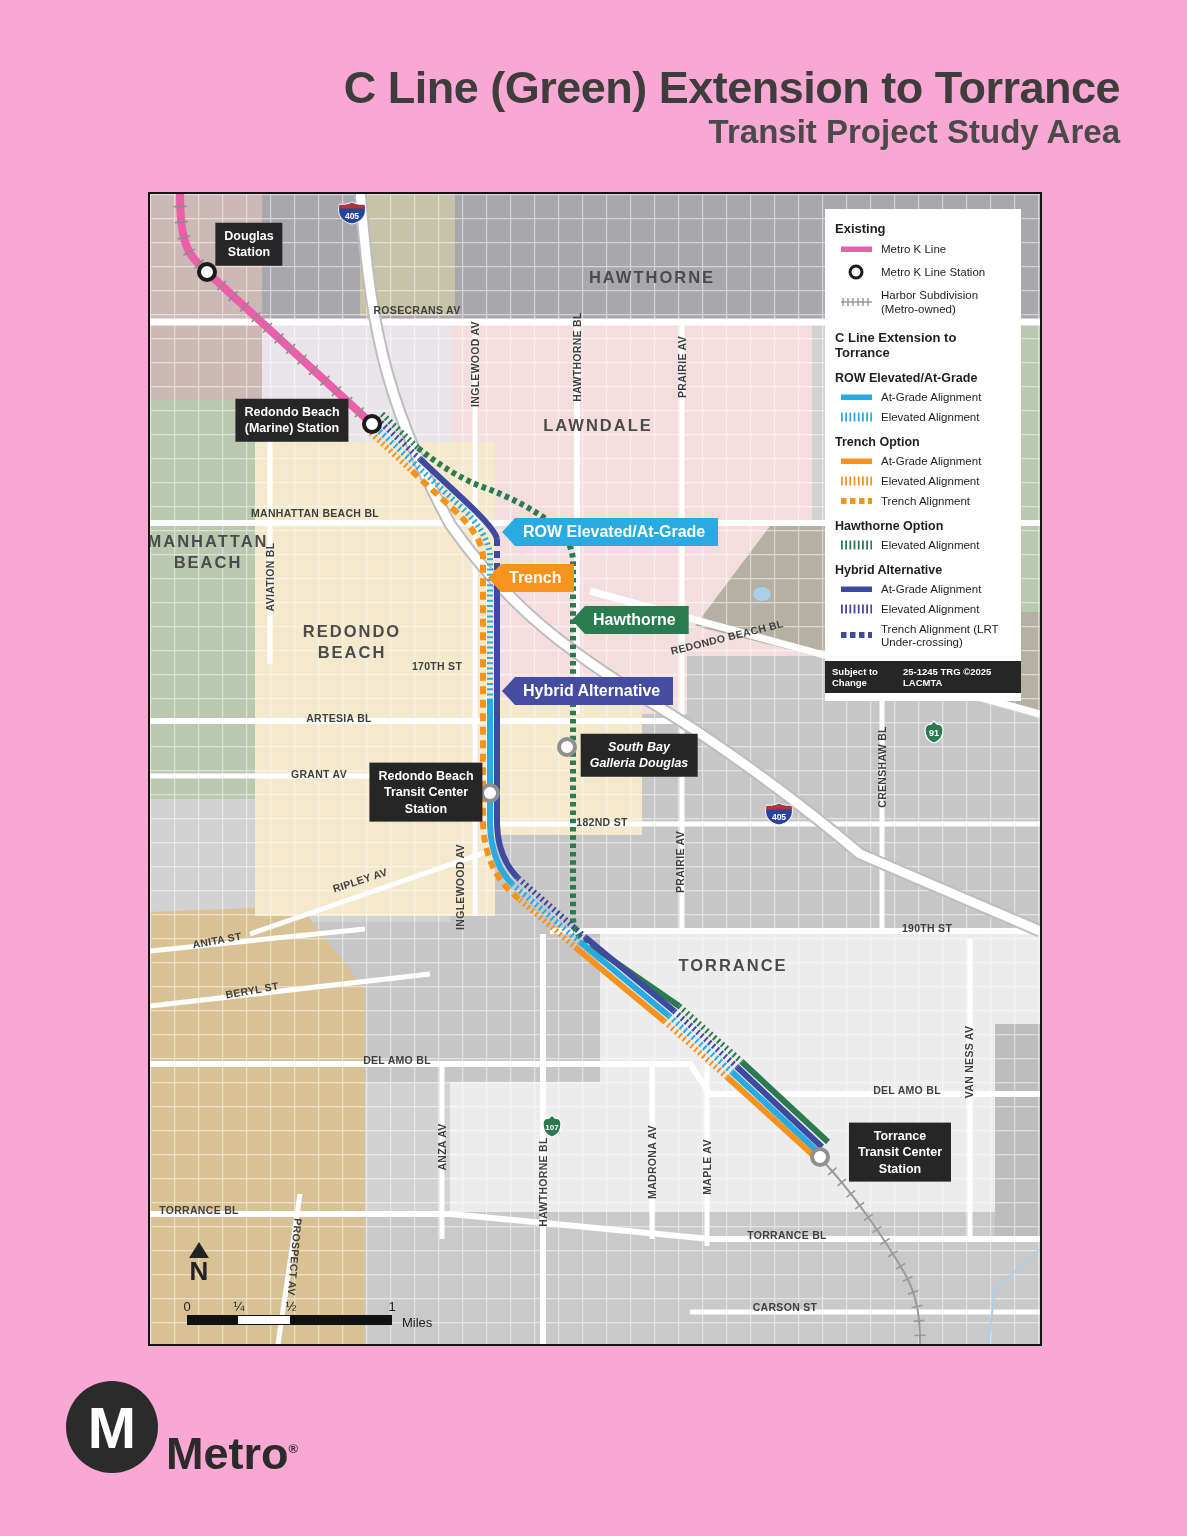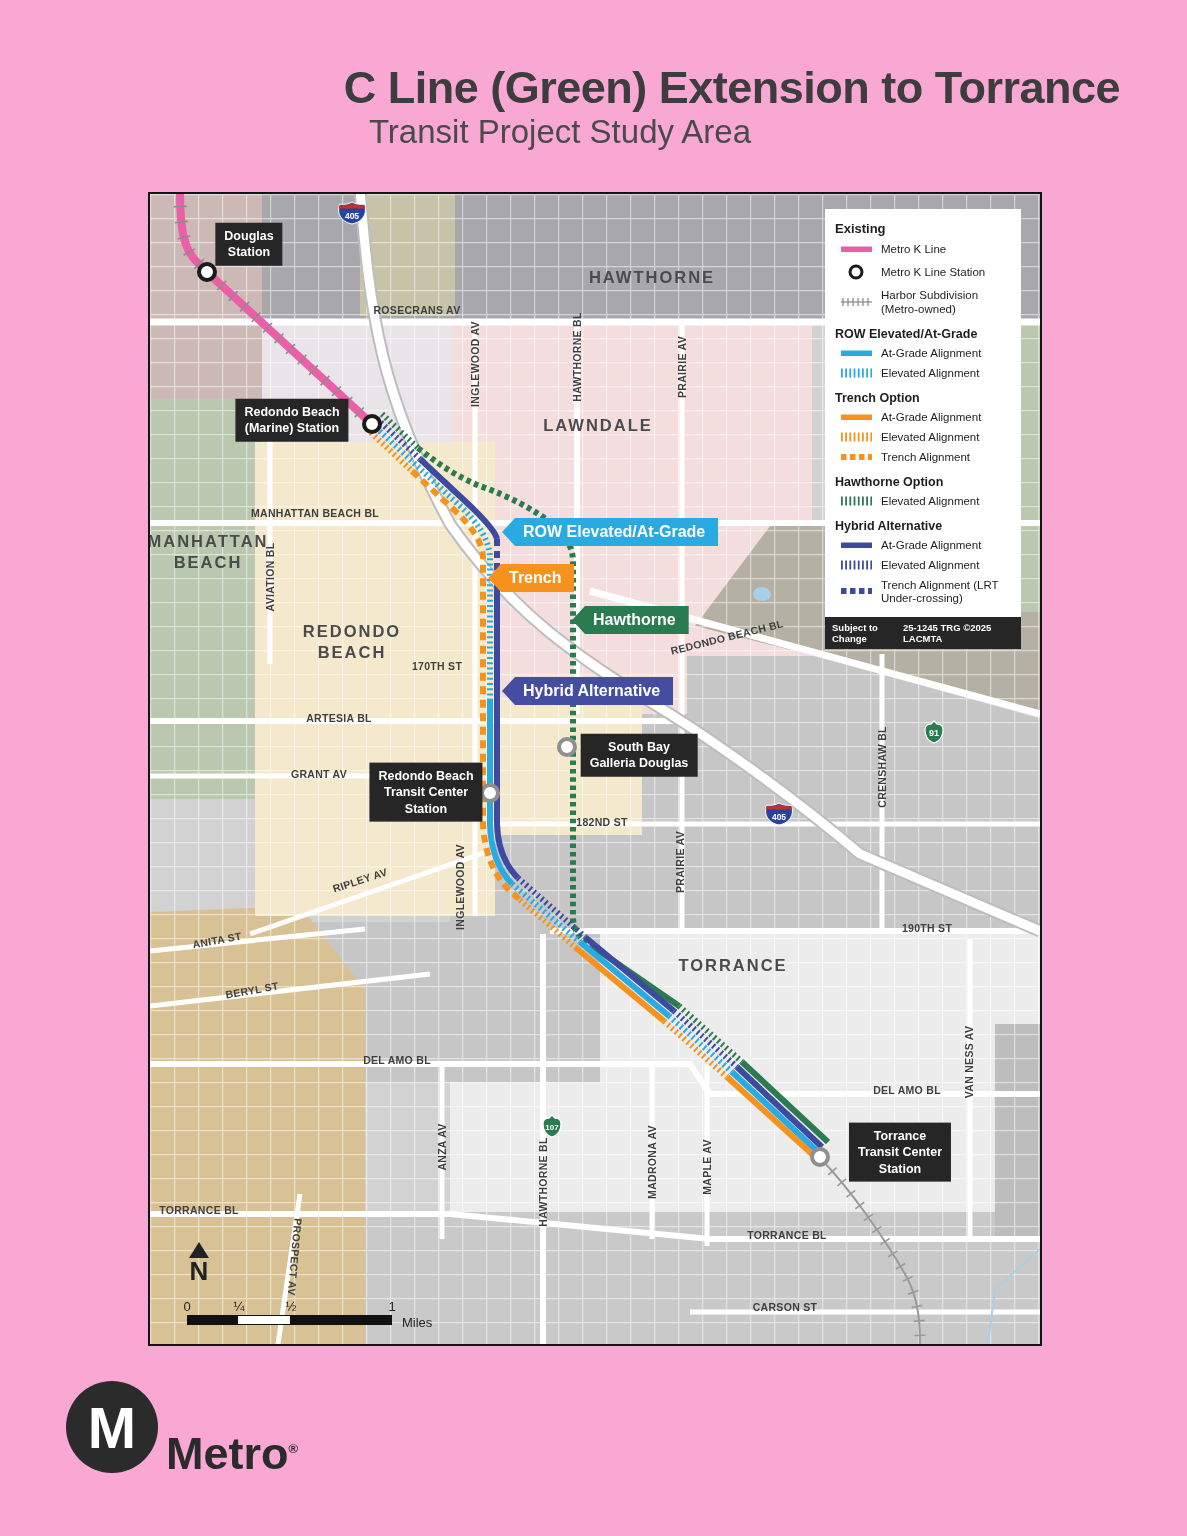--- a/index.html
+++ b/index.html
@@ -1,22 +1,22 @@
 <!DOCTYPE html>
 <html><head>
 <meta charset="utf-8">
 <style>
   html,body{margin:0;padding:0;background:#fff;}
   .page{position:relative;width:1187px;height:1536px;background:#f9a8d4;overflow:hidden;
         font-family:"Liberation Sans","DejaVu Sans",sans-serif;}
   
   .title{position:absolute;top:62px;left:0;right:67px;text-align:right;
          font-size:45px;font-weight:bold;color:#3d3d3d;letter-spacing:-.5px;}
-  .subtitle{position:absolute;top:113px;left:0;right:67px;text-align:center;
-         font-size:33px;font-weight:normal;color:#4a4a4a;}
+  .subtitle{position:absolute;top:113px;left:0;right:67px;text-align:right;
+         font-size:33px;font-weight:bold;color:#4a4a4a;}
   
   .map{position:absolute;left:148px;top:192px;width:890px;height:1150px;
        border:2px solid #141414;overflow:hidden;background:#d2d2d2;}
   .map svg.base{position:absolute;left:0;top:0;}
   
   .st{position:absolute;transform:translate(-50%,-50%);white-space:nowrap;
       font-size:10.5px;font-weight:bold;color:#3f3f3f;letter-spacing:.3px;}
   .st.v{transform:translate(-50%,-50%) rotate(-90deg);}
   .st.pv{transform:translate(-50%,-50%) rotate(95deg);}
   .st.r14{transform:translate(-50%,-50%) rotate(-14deg);}
@@ -34,21 +34,21 @@
   
   .flag{position:absolute;color:#fff;font-size:16px;font-weight:bold;white-space:nowrap;
         padding:6px 13px 6px 21px;line-height:1;
         clip-path:polygon(13px 0,100% 0,100% 100%,13px 100%,0 50%);}
   .flag.blue{background:#29abe2;}
   .flag.orange{background:#f6921e;}
   .flag.green{background:#2a7b4f;}
   .flag.navy{background:#454da1;}
   
   .legend{position:absolute;left:675px;top:15px;width:196px;background:#ffffff;
-          padding:10px 0 0 0;font-size:11.5px;color:#1e1e1e;}
+          padding:10px 0 8px 0;font-size:11.5px;color:#1e1e1e;}
   .lg-h{font-size:13px;font-weight:bold;padding:2px 10px 4px 10px;}
   .lg-sub{font-size:12.5px;font-weight:600;padding:7px 10px 3px 10px;}
   .lg-row{display:flex;align-items:center;padding:3px 8px 3px 14px;}
   .lg-sw{flex:0 0 42px;}
   .lg-lab{flex:1;line-height:1.2;}
   .lg-foot{margin-top:8px;background:#262626;color:#fff;display:flex;
            justify-content:space-between;font-size:9.5px;font-weight:bold;
            padding:5px 7px;}
   
   .north{position:absolute;left:33px;top:1048px;width:32px;text-align:center;color:#222;}
@@ -260,21 +260,21 @@
     <div class="dot gray" style="left:670px;top:963px;"></div>
 
     <div class="sl" style="left:99px;top:50px;">
       <div>Douglas</div>
         <div>Station</div>
     </div>
     <div class="sl" style="left:142px;top:226px;">
       <div>Redondo Beach</div>
         <div>(Marine) Station</div>
     </div>
-    <div class="sl" style="left:489px;top:561px;">
+    <div class="sl" style="left:489px;top:561px;font-style:italic;">
       <div>South Bay</div>
         <div>Galleria Douglas</div>
     </div>
     <div class="sl" style="left:276px;top:598px;">
       <div>Redondo Beach</div>
         <div>Transit Center</div>
         <div>Station</div>
     </div>
     <div class="sl" style="left:750px;top:958px;">
       <div>Torrance</div>
@@ -304,20 +304,21 @@
       <div class="lg-row">
         <span class="lg-sw">
           <svg width="36" height="14" stroke="#8d8d8d">
             <line x1="2" y1="7" x2="33" y2="7" stroke-width="1.3"></line>
             <path d="M4,3V11 M9,3V11 M14,3V11 M19,3V11 M24,3V11 M29,3V11" stroke-width="1.3" fill="none"></path>
           </svg>
         </span>
         <span class="lg-lab">Harbor Subdivision (Metro-owned)</span>
       </div>
 
+      <div class="lg-h" style="padding-top:10px;">C Line Extension to Torrance</div>
 
       <div class="lg-sub">ROW Elevated/At-Grade</div>
       <div class="lg-row">
         <span class="lg-sw">
           <svg width="36" height="12">
               <rect x="2" y="3.5" width="31" height="5.5" fill="#29abe2"></rect>
             </svg>
         </span>
         <span class="lg-lab">At-Grade Alignment</span>
       </div>

